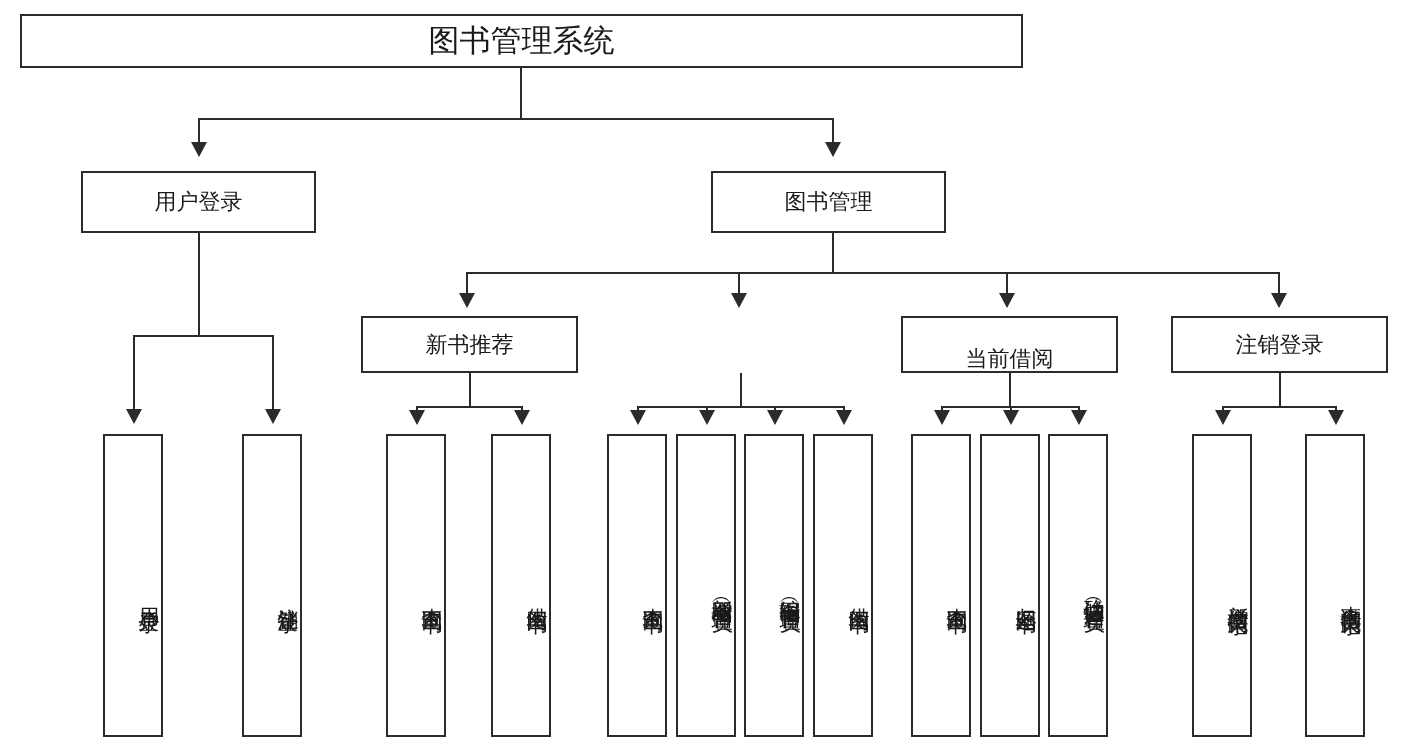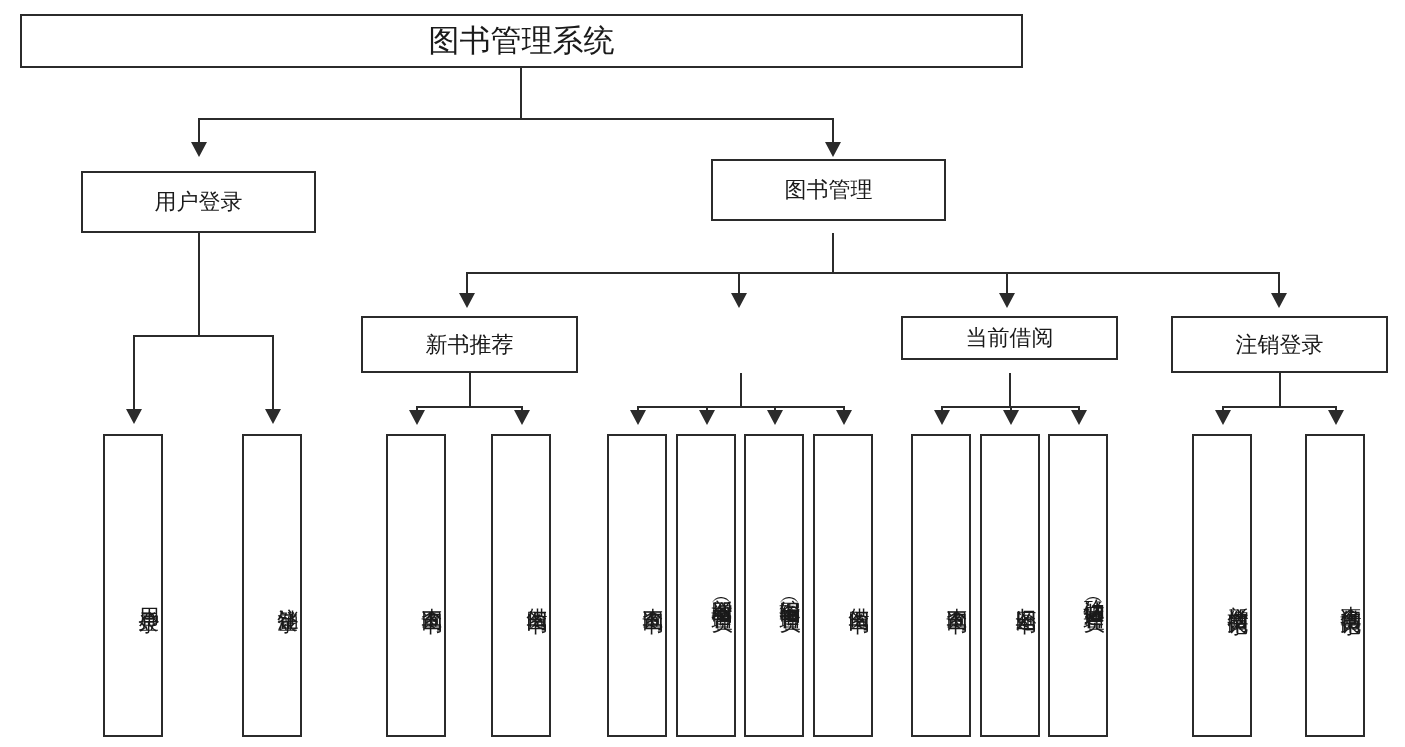--- a/index.html
+++ b/index.html
@@ -81,21 +81,21 @@
   <div class="edge h" style="left:198px;top:118px;width:636px;"></div>
   <div class="edge v" style="left:198px;top:118px;height:26px;"></div>
   <div class="edge v" style="left:832px;top:118px;height:26px;"></div>
   <div class="arrow" style="left:191px;top:142px;"></div>
   <div class="arrow" style="left:825px;top:142px;"></div>
 
   <div class="node lvl2" style="left:81px;top:171px;width:235px;height:62px;">
     <span>用户登录</span>
   </div>
 
-  <div class="node lvl2" style="left:711px;top:159px;width:235px;height:62px;">
+  <div class="node lvl2" style="left:711px;top:171px;width:235px;height:62px;">
     <span>图书管理</span>
   </div>
 
   <div class="edge v" style="left:198px;top:233px;height:103px;"></div>
   <div class="edge h" style="left:133px;top:335px;width:141px;"></div>
   <div class="edge v" style="left:133px;top:335px;height:76px;"></div>
   <div class="edge v" style="left:272px;top:335px;height:76px;"></div>
   <div class="arrow" style="left:126px;top:409px;"></div>
   <div class="arrow" style="left:265px;top:409px;"></div>
 
@@ -106,21 +106,21 @@
   <div class="edge v" style="left:1006px;top:272px;height:23px;"></div>
   <div class="edge v" style="left:1278px;top:272px;height:23px;"></div>
   <div class="arrow" style="left:459px;top:293px;"></div>
   <div class="arrow" style="left:731px;top:293px;"></div>
   <div class="arrow" style="left:999px;top:293px;"></div>
   <div class="arrow" style="left:1271px;top:293px;"></div>
 
   <div class="node lvl3" style="left:361px;top:316px;width:217px;height:57px;">
     <span>新书推荐</span>
   </div>
-  <div class="node lvl3" style="left:901px;top:316px;width:217px;height:44px;">
+  <div class="node lvl3" style="left:901px;top:316px;width:217px;height:57px;align-items:flex-end;">
     <span>当前借阅</span>
   </div>
   <div class="node lvl3" style="left:1171px;top:316px;width:217px;height:57px;">
     <span>注销登录</span>
   </div>
 
   <div class="edge v" style="left:469px;top:373px;height:35px;"></div>
   <div class="edge h" style="left:416px;top:406px;width:107px;"></div>
   <div class="edge v" style="left:416px;top:406px;height:6px;"></div>
   <div class="edge v" style="left:521px;top:406px;height:6px;"></div>

